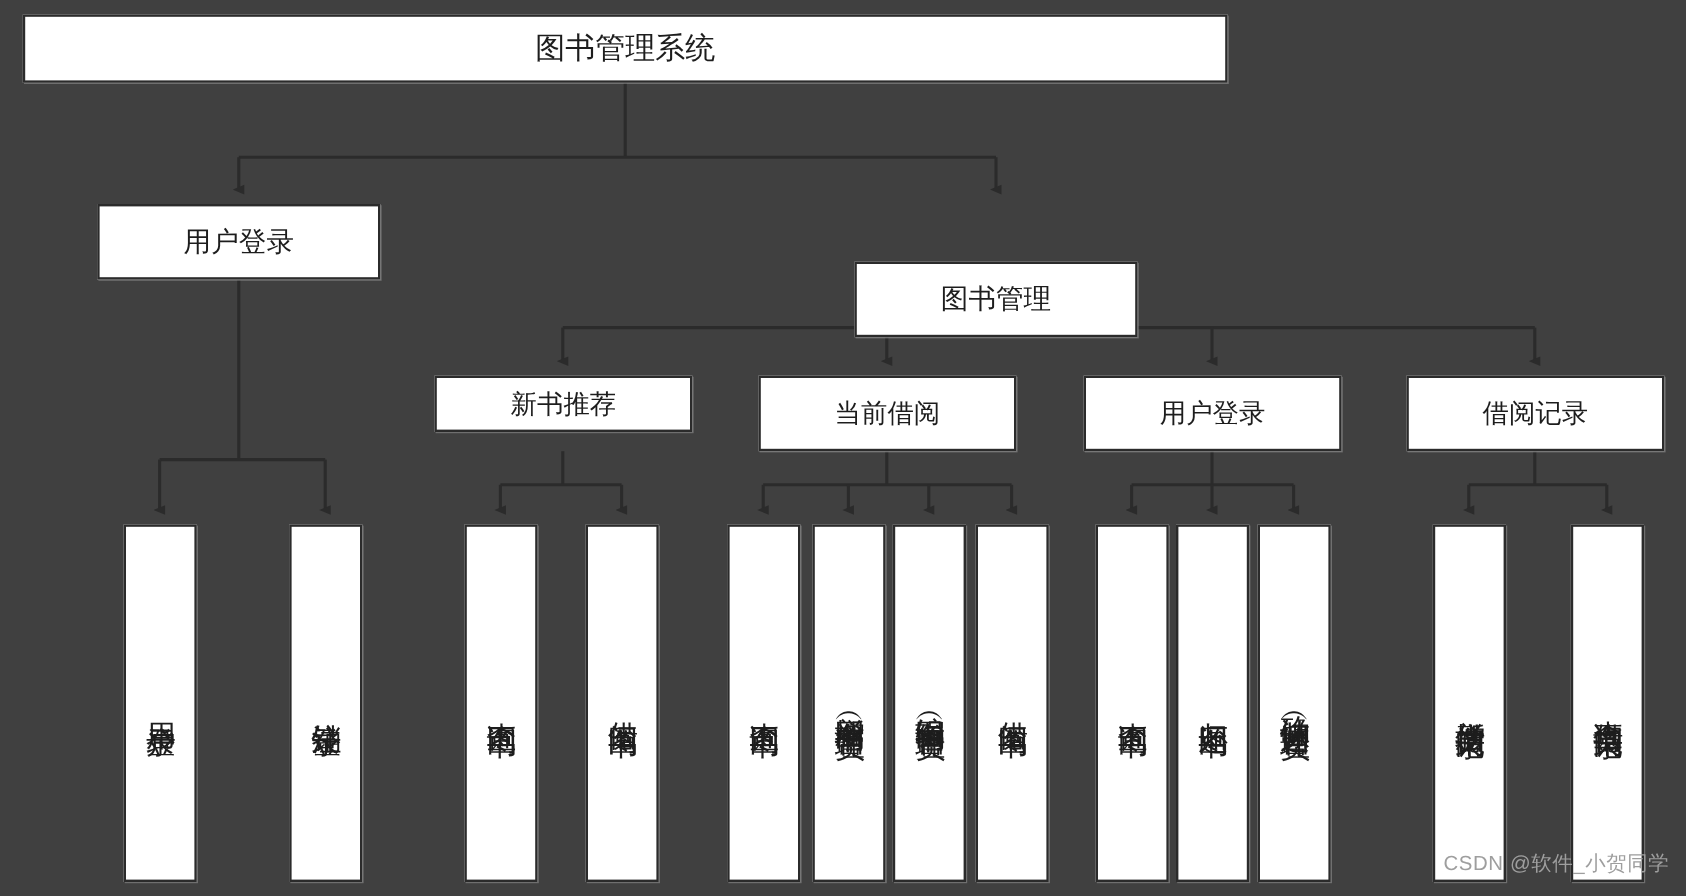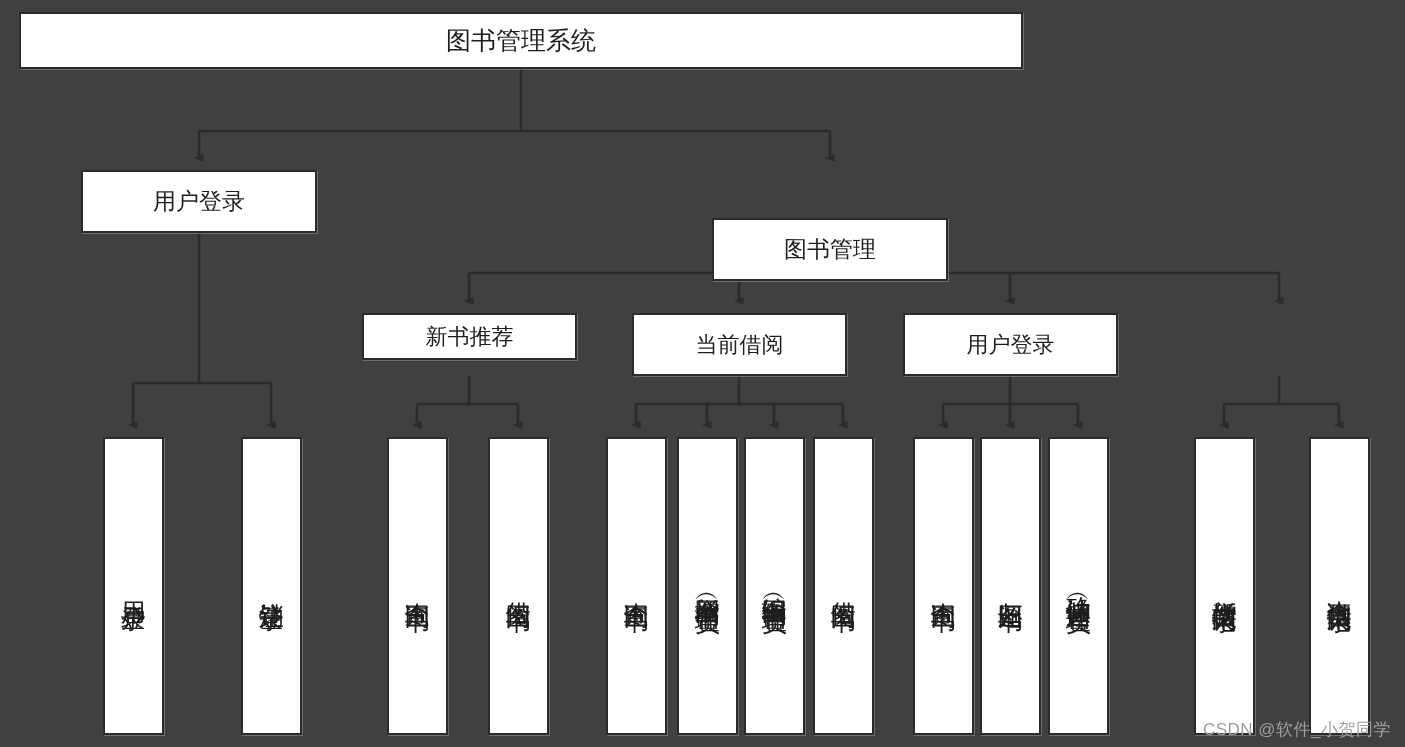--- a/index.html
+++ b/index.html
@@ -53,21 +53,21 @@
     writing-mode: vertical-rl;
     text-orientation: upright;
     font-size: 25px;
     letter-spacing: 2px;
     line-height: 1.05;
     white-space: nowrap;
   }
   #watermark {
     position: absolute;
     right: 14px;
-    bottom: 6px;
+    bottom: 16px;
     font-size: 17px;
     color: #9e9e9e;
     letter-spacing: 0.5px;
     white-space: nowrap;
     user-select: none;
   }
 </style>
 </head>
 <body>
 
@@ -136,20 +136,23 @@
 
   <div class="node lvl3" style="left:362px; top:313px; width:215px; height:47px;">
     <span class="label">新书推荐</span>
   </div>
   <div class="node lvl3" style="left:632px; top:313px; width:215px; height:63px;">
     <span class="label">当前借阅</span>
   </div>
   <div class="node lvl3" style="left:903px; top:313px; width:215px; height:63px;">
     <span class="label">用户登录</span>
   </div>
+  <div class="node lvl3" style="left:1172px; top:313px; width:215px; height:63px;">
+    <span class="label">借阅记录</span>
+  </div>
 
   <div class="node leaf" style="left:103px; top:437px; width:61px; height:298px;">
     <span class="label">用户登录</span>
   </div>
   <div class="node leaf" style="left:241px; top:437px; width:61px; height:298px;">
     <span class="label">注销登录</span>
   </div>
 
   <div class="node leaf" style="left:387px; top:437px; width:61px; height:298px;">
     <span class="label">查询图书</span>

